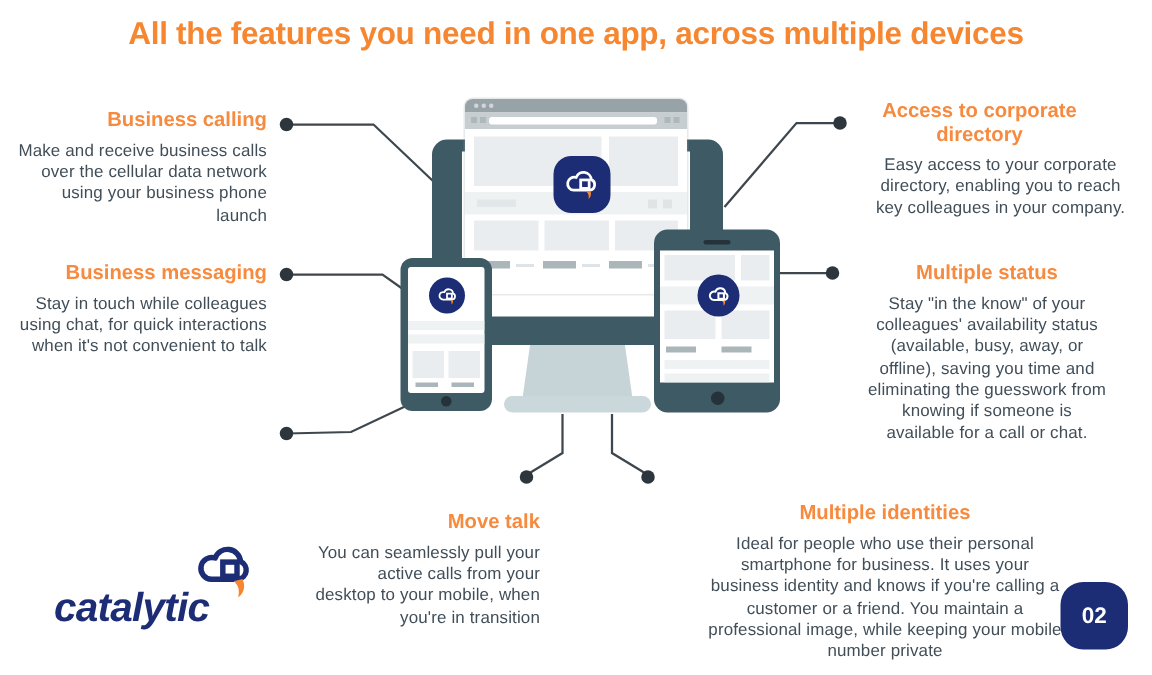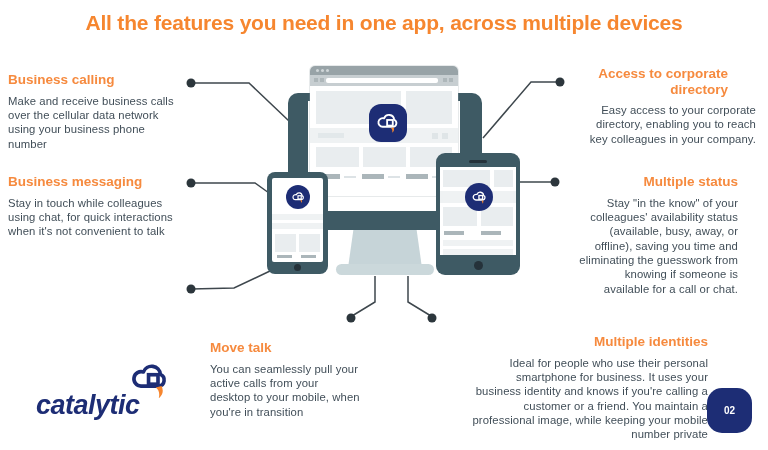--- a/index.html
+++ b/index.html
@@ -4,40 +4,40 @@
 <style>
   html,body{margin:0;padding:0;background:#fff;}
   #page{position:relative;width:768px;height:450px;background:#ffffff;overflow:hidden;
         font-family:"Liberation Sans",sans-serif;}
   
   .page-title{position:absolute;left:0;top:11px;width:768px;text-align:center;
               font-size:21px;font-weight:bold;color:#F6862F;letter-spacing:-0.2px;}
   .feature{position:absolute;}
   .feature .ft-title{font-size:13.5px;font-weight:bold;color:#F68A3E;line-height:1.15;margin:0 0 6px 0;}
   .feature .ft-body{font-size:11.3px;color:#414E58;line-height:1.27;letter-spacing:0.1px;margin:0;}
-  .align-r{text-align:left;}
-  .align-l{text-align:right;}
+  .align-r{text-align:right;}
+  .align-l{text-align:center;}
   
   #f-calling{left:8px;top:72px;width:170px;}
   #f-messaging{left:8px;top:174px;width:170px;}
   #f-conf{left:8px;top:261px;width:170px;}
   
   #f-directory{left:578px;top:66px;width:178px;}
   #f-presence{left:578px;top:174px;width:160px;}
   
   #f-move{left:210px;top:340px;width:150px;}
   #f-multi{left:430px;top:334px;width:236px;margin-left:42px;}
   
   .logo{position:absolute;left:36px;top:358px;width:150px;height:70px;}
   .logo-word{position:absolute;left:0px;top:32px;font-size:27px;font-weight:bold;
              font-style:italic;color:#1D2D75;letter-spacing:-0.5px;}
   .logo-glyph{position:absolute;left:92px;top:0px;}
   
   .page-badge{position:absolute;left:707px;top:388px;width:45px;height:45px;border-radius:15px;
-              background:#1D2D75;color:#fff;font-size:10px;font-weight:bold;
+              background:#1D2D75;color:#fff;font-size:15px;font-weight:bold;
               display:flex;align-items:center;justify-content:center;}
   
   .illus{position:absolute;left:0;top:0;width:768px;height:450px;}
   .connectors{position:absolute;left:0;top:0;z-index:1;}
   .stand-neck{position:absolute;left:348px;top:226px;width:74px;height:42px;background:#C6D4D8;
               clip-path:polygon(8% 0,92% 0,100% 100%,0 100%);z-index:1;}
   .stand-base{position:absolute;left:336px;top:264px;width:98px;height:11px;border-radius:6px;
               background:#CBD8DB;z-index:1;}
   .monitor{position:absolute;left:288px;top:93px;width:194px;height:137px;background:#3E5A64;
            border-radius:10px;z-index:2;}
@@ -185,21 +185,21 @@
             <path d="M14.8 16.5 q1.8 1.6 1.2 4.4 q2.4-2 1.2-4.8 z" fill="#F6862F"></path>
           </svg>
         </div>
       </div>
       <div class="tablet-home"></div>
     </div>
   </div>
 
   <div class="feature align-r" id="f-calling">
     <h3 class="ft-title">Business calling</h3>
-    <p class="ft-body">Make and receive business calls over the cellular data network using your business phone number</p>
+    <p class="ft-body">Make and receive business calls over the cellular data network using your business phone launch</p>
   </div>
 
   <div class="feature align-r" id="f-messaging">
     <h3 class="ft-title">Business messaging</h3>
     <p class="ft-body">Stay in touch while colleagues using chat, for quick interactions when it's not convenient to talk</p>
   </div>
 
 
   <div class="feature align-l" id="f-directory">
     <h3 class="ft-title" style="width:150px">Access to corporate directory</h3>

